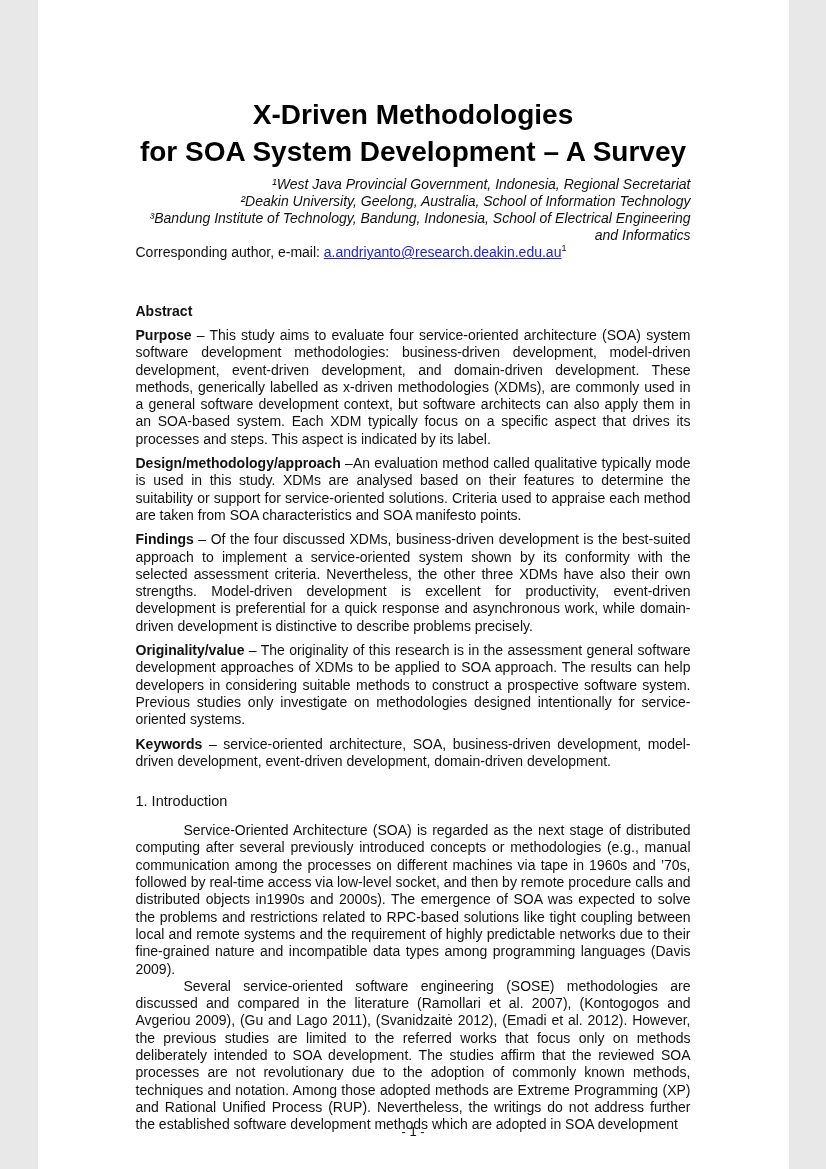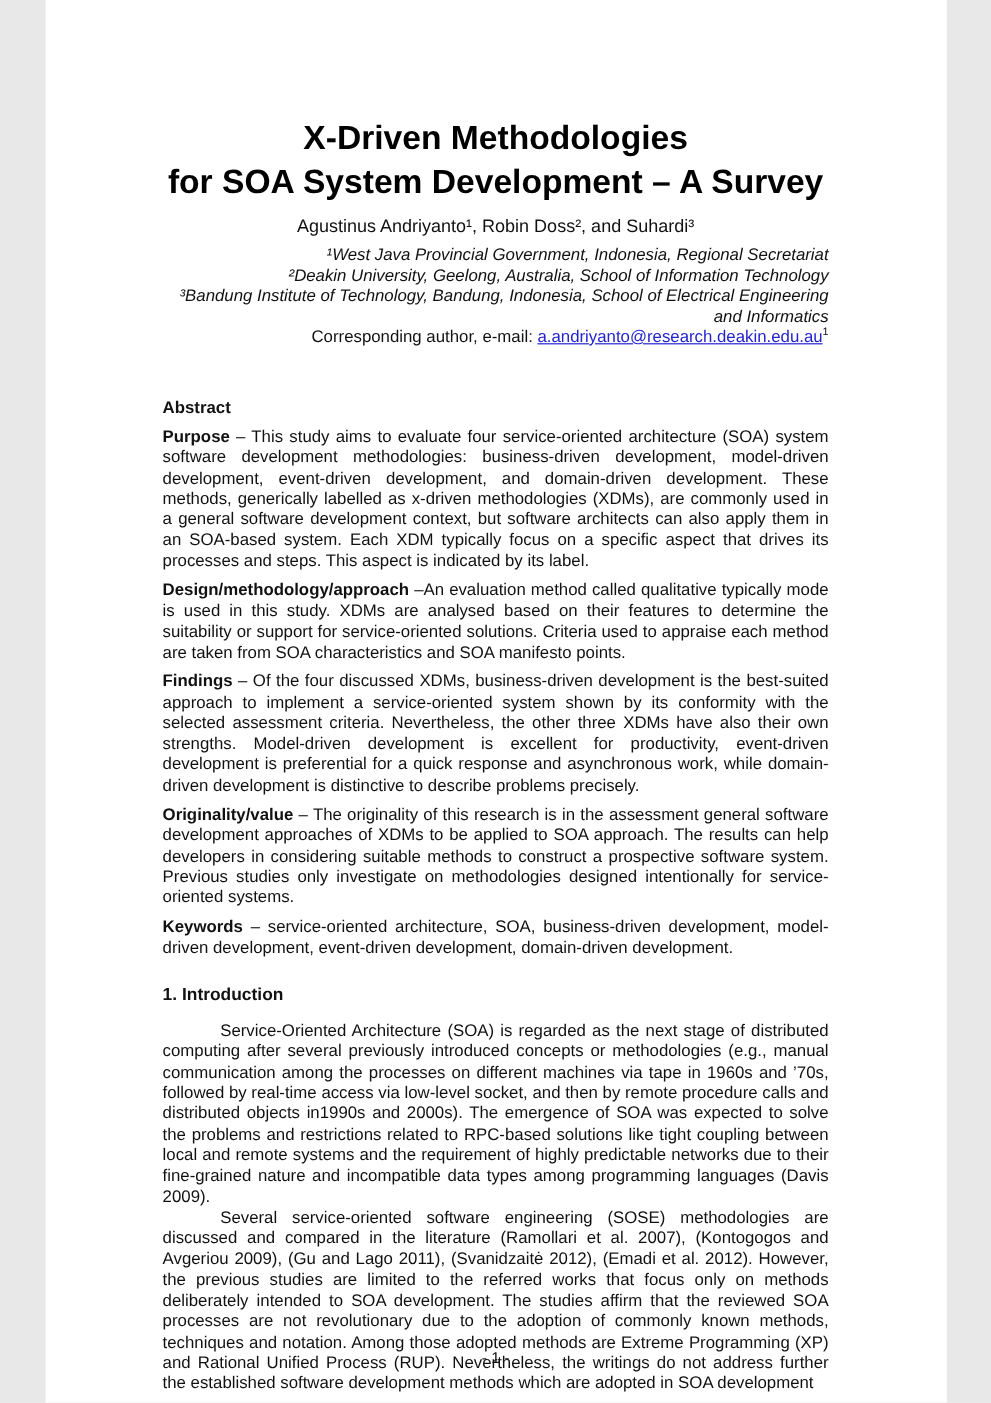--- a/index.html
+++ b/index.html
@@ -34,21 +34,21 @@
   }
   .affiliations {
     font-style: italic;
     font-size: 14px;
     line-height: 17px;
     text-align: right;
     margin: 6px auto 0 auto;
     max-width: 600px;
   }
   .corresponding {
-    text-align: right;
+    text-align: left;
     font-size: 14px;
     line-height: 17px;
   }
   .email {
     color: #2323cc;
     text-decoration: underline;
     cursor: pointer;
   }
   sup.note { font-size: 9px; vertical-align: super; line-height: 0; color: #111; }
 
@@ -64,21 +64,21 @@
     line-height: 17.3px;
     text-align: justify;
     margin-top: 7px;
   }
   .abs-para .lead { font-weight: bold; }
 
   
   .intro { margin-top: 22px; }
   .intro-heading {
     font-size: 14.5px;
-    font-weight: bold;
+    font-weight: normal;
     line-height: 18px;
     margin-bottom: 12px;
   }
   .body-para {
     font-size: 14px;
     line-height: 17.3px;
     text-align: justify;
     text-indent: 48px;
   }
 
@@ -97,21 +97,20 @@
 <body>
 
 <div class="page">
   <div class="content">
 
     <header>
       <h1 class="paper-title">
         <span class="t-line">X-Driven Methodologies</span>
         <span class="t-line">for SOA System Development – A Survey</span>
       </h1>
-      <p class="authors">Agustinus Andriyanto¹, Robin Doss², and Suhardi³</p>
       <div class="affiliations">
         <div>¹West Java Provincial Government, Indonesia, Regional Secretariat</div>
         <div>²Deakin University, Geelong, Australia, School of Information Technology</div>
         <div>³Bandung Institute of Technology, Bandung, Indonesia, School of Electrical Engineering and Informatics</div>
       </div>
       <p class="corresponding"><span>Corresponding author, e-mail: </span><a class="email" href="#">a.andriyanto@research.deakin.edu.au</a><sup class="note">1</sup></p>
     </header>
 
     <section class="abstract">
       <p class="abs-heading">Abstract</p>

